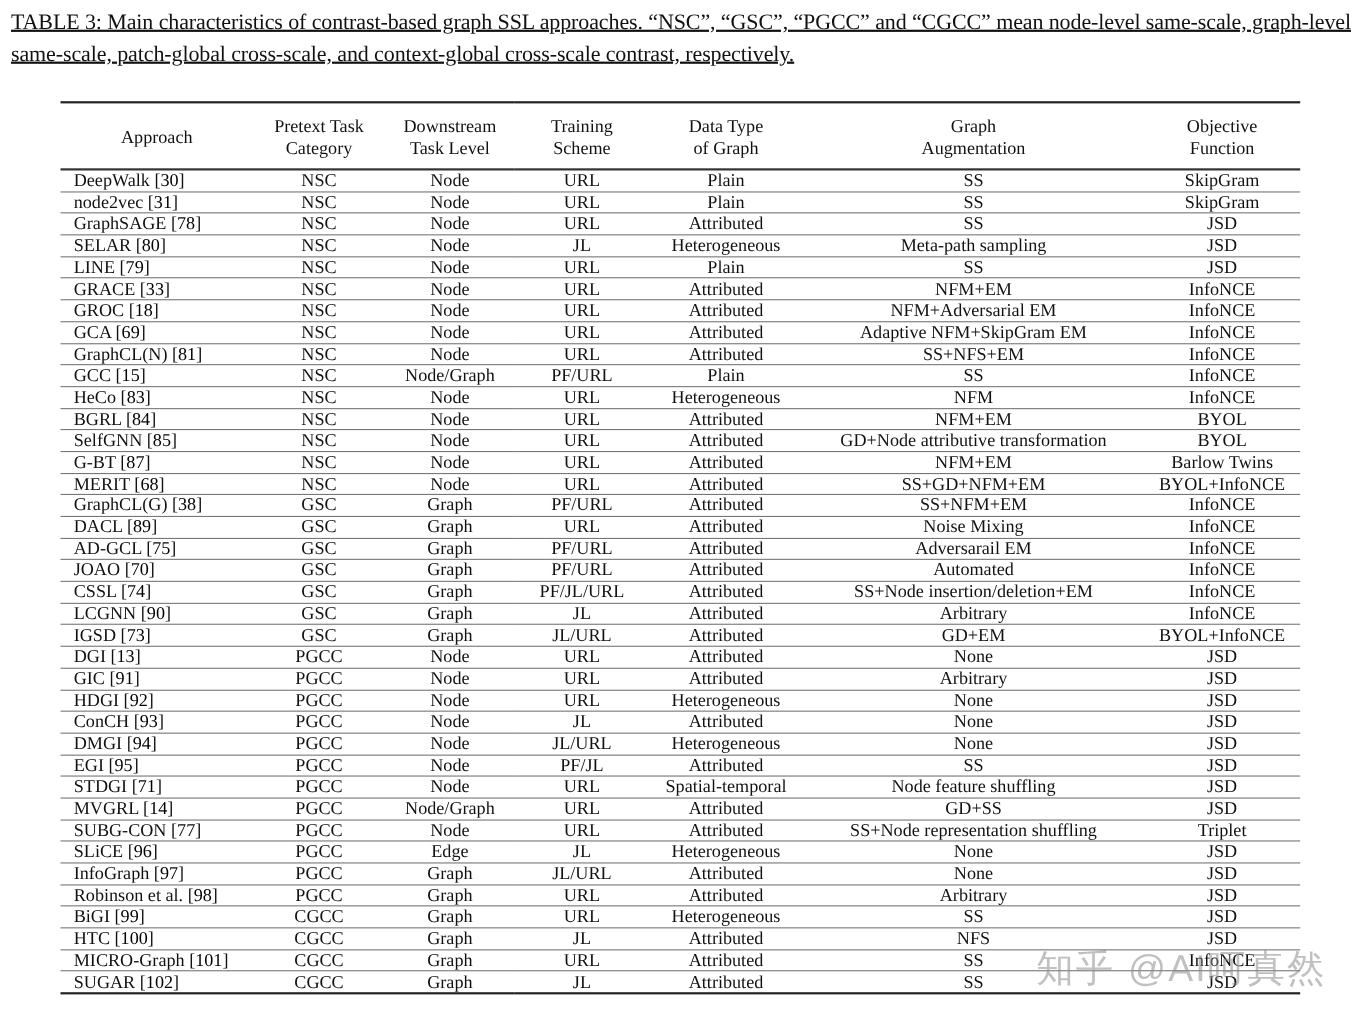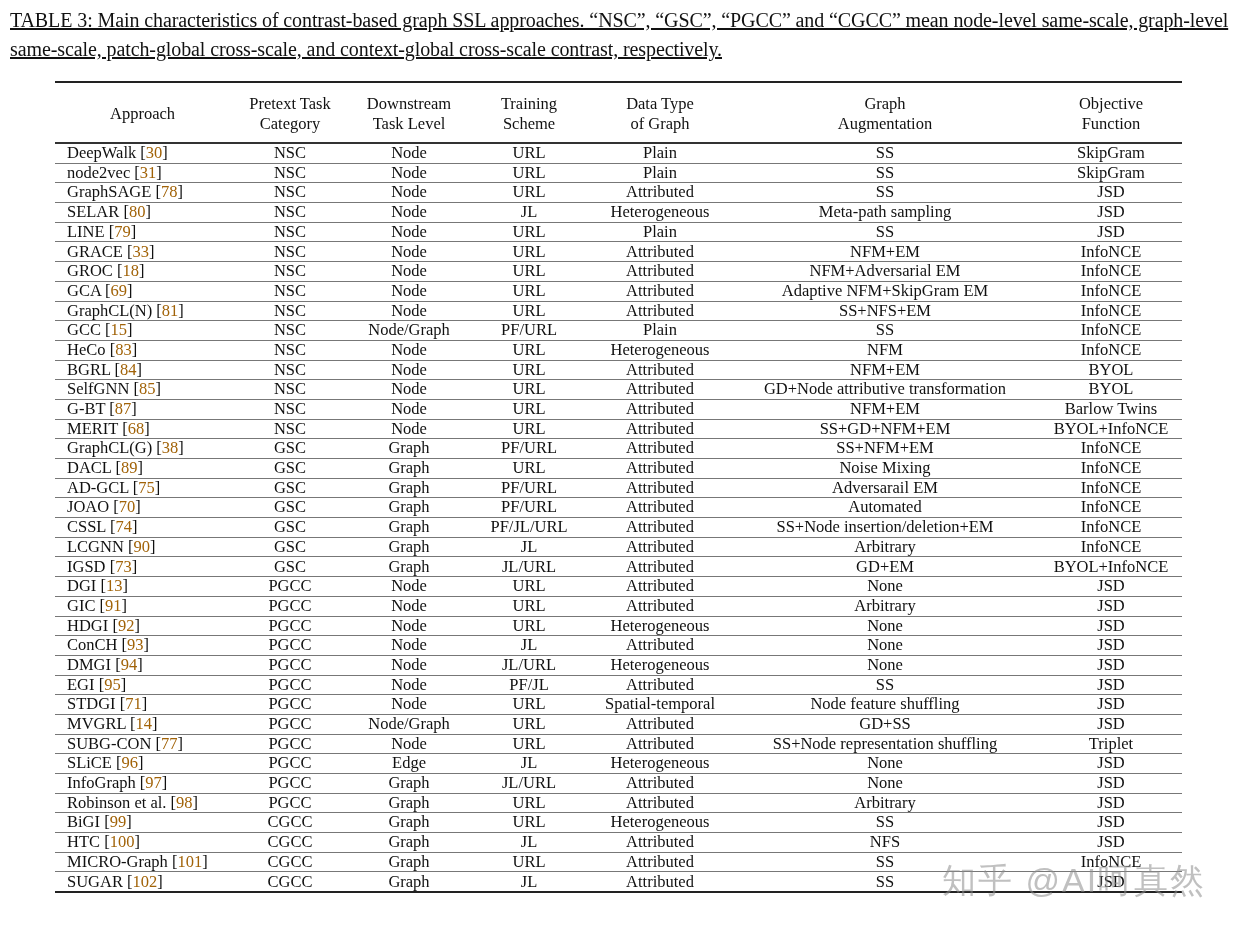--- a/index.html
+++ b/index.html
@@ -4,35 +4,35 @@
 <style>
   html, body { margin: 0; padding: 0; background: #ffffff; }
   body {
     width: 1240px; height: 933px; position: relative; overflow: hidden;
     font-family: "Liberation Serif", "DejaVu Serif", serif; color: #111;
   }
   .caption {
     position: absolute; left: 10px; top: 6px; width: 1222px;
     font-size: 20px; line-height: 29px; letter-spacing: -0.1px; text-decoration: underline;
   }
-  .table-wrap { position: absolute; left: 55px; top: 81px; width: 1127px; }
+  .table-wrap { position: absolute; left: 55px; top: 92px; width: 1127px; }
   table { border-collapse: collapse; width: 100%; table-layout: fixed; }
   thead tr { border-top: 2px solid #222; border-bottom: 2px solid #333; }
   th {
     font-weight: normal; font-size: 16.5px; line-height: 19.5px;
     padding: 11px 0 9px 0; text-align: center; vertical-align: middle;
   }
   td {
     font-size: 16.5px; line-height: 18.5px; padding: 0; height: 18.7px;
     text-align: center; white-space: nowrap;
   }
   tbody tr { border-bottom: 1px solid #777; }
   tbody tr:last-child { border-bottom: 2px solid #222; }
   td.approach { text-align: left; padding-left: 12px; }
-  .ref { color: #a16207; }
+  .ref { color: #000000; }
   col.c1 { width: 175px; } col.c2 { width: 120px; } col.c3 { width: 118px; }
   col.c4 { width: 122px; } col.c5 { width: 140px; } col.c6 { width: 310px; }
   col.c7 { width: 142px; }
   .watermark {
     position: absolute; left: 942px; top: 858px; font-size: 34px;
     color: rgba(140,140,140,0.55); font-family: Liberation Sans, sans-serif;
     letter-spacing: 2px; white-space: nowrap; pointer-events: none;
   }
 </style>
 </head>

